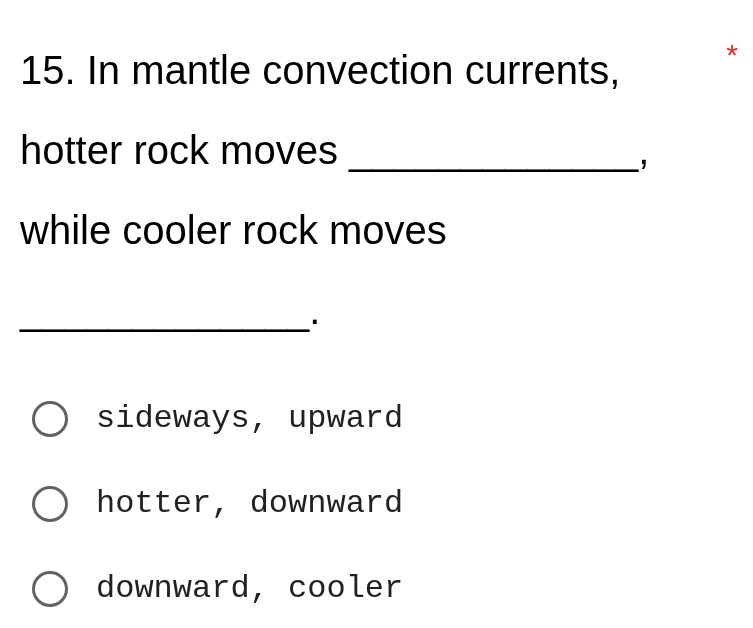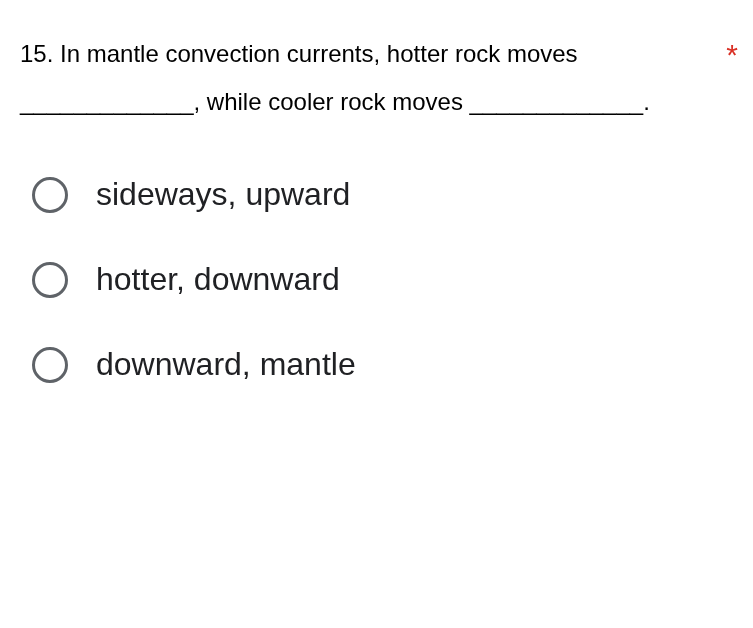--- a/index.html
+++ b/index.html
@@ -12,21 +12,21 @@
       height: 628px;
       background: #ffffff;
       padding: 30px 20px;
       font-family: Arial, sans-serif;
     }
     .question-container {
       position: relative;
     }
     .question-text {
       font-family: 'Comic Sans MS', cursive, sans-serif;
-      font-size: 24px;
+      font-size: 40px;
       font-weight: 500;
       color: #000000;
       line-height: 2.0;
       margin-bottom: 50px;
     }
     .required-marker {
       position: absolute;
       right: -5px;
       top: 8px;
       color: #d93025;
@@ -43,21 +43,21 @@
     }
     .radio-circle {
       width: 36px;
       height: 36px;
       border: 3px solid #5f6368;
       border-radius: 50%;
       margin-right: 28px;
       flex-shrink: 0;
     }
     .option-label {
-      font-family: Liberation Sans, sans-serif;
+      font-family: Liberation Mono, monospace;
       font-size: 32px;
       color: #202124;
       font-weight: 400;
     }
   </style>
 </head>
 <body>
 
 <div class="question-container">
   <span class="required-marker">*</span>
@@ -67,16 +67,16 @@
     <div class="option">
       <div class="radio-circle"></div>
       <div class="option-label">sideways, upward</div>
     </div>
     <div class="option">
       <div class="radio-circle"></div>
       <div class="option-label">hotter, downward</div>
     </div>
     <div class="option">
       <div class="radio-circle"></div>
-      <div class="option-label">downward, mantle</div>
+      <div class="option-label">downward, cooler</div>
     </div>
   </div>
 </div>
 
 </body></html>

